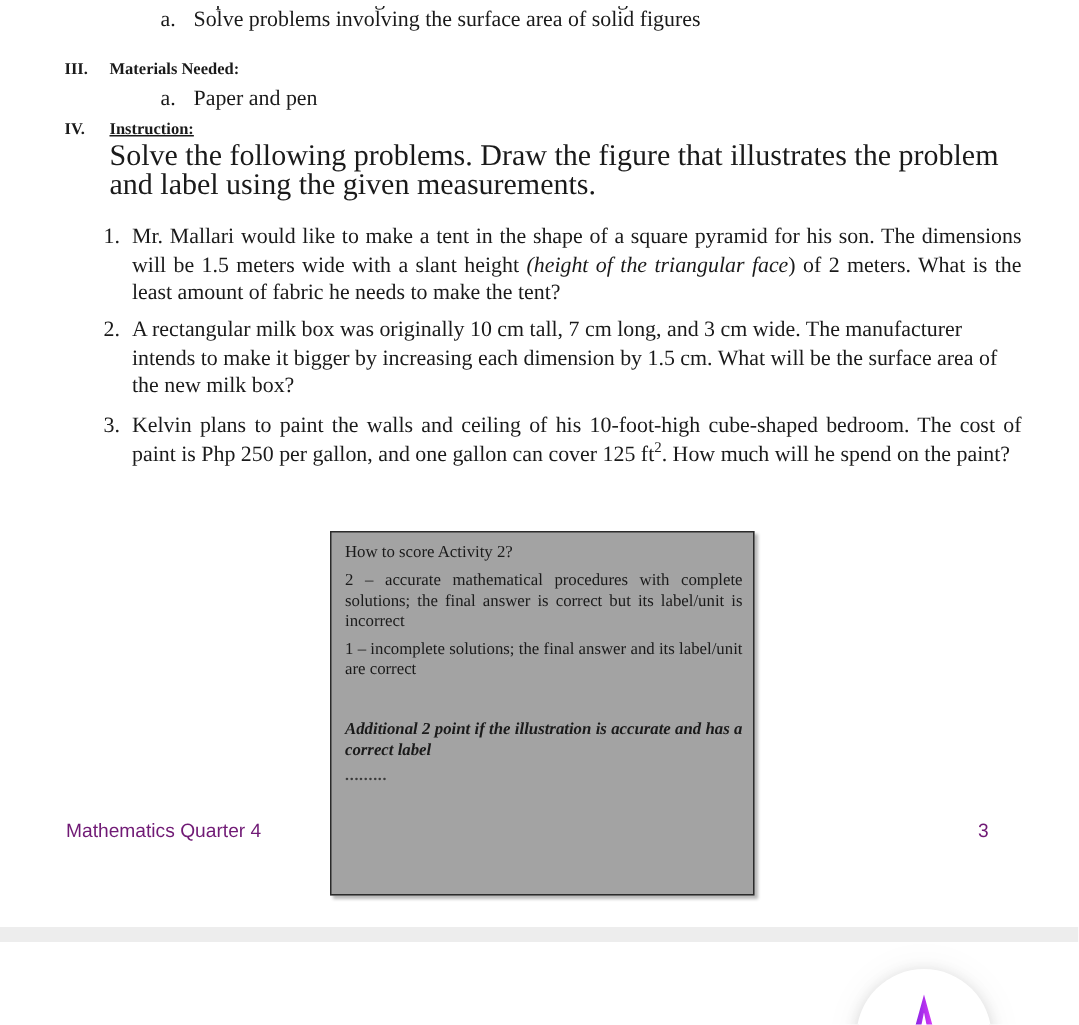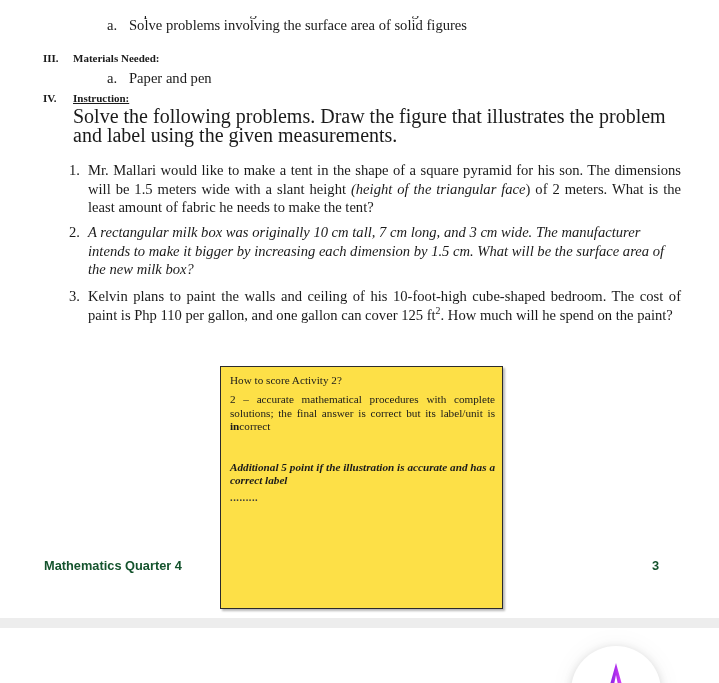--- a/index.html
+++ b/index.html
@@ -12,21 +12,21 @@
     height: 683px;
     overflow: hidden;
     font-family: "Liberation Serif", "DejaVu Serif", serif;
     color: #1a1a1a;
     position: relative;
   }
 
   .page {
     position: absolute;
     left: 0;
-    top: 16px;
+    top: 4px;
     width: 715px;
     height: 618px;
     background: #ffffff;
     overflow: hidden;
   }
 
   .doc-body {
     position: absolute;
     left: 0;
     top: 0;
@@ -91,57 +91,57 @@
     left: 0;
     top: 0;
     width: 20px;
     text-align: right;
   }
   .problem .ptext {
     display: block;
     margin-left: 28px;
   }
   .justify .ptext { text-align: justify; }
-  .ragged  .ptext { text-align: left; font-style: italic; }
+  .ragged  .ptext { text-align: left; }
   .problem i { font-style: italic; margin-top: 20px; }
   .problem sup {
     font-size: 0.68em;
     vertical-align: super;
     line-height: 0;
   }
 
   
   .rubric-box {
     position: absolute;
     left: 220px;
     top: 350px;
     width: 283px;
     height: 243px;
     border: 1.4px solid #2b2b2b;
-    background: #fde047;
+    background: #a3a3a3;
     box-sizing: border-box;
     box-shadow: 2px 2px 2px rgba(0,0,0,0.28);
   }
   .rubric-inner {
     position: absolute;
     left: 9px;
     top: 7px;
     width: 265px;
     font-size: 11.2px;
     line-height: 13.4px;
   }
   .rubric-inner p {
     margin: 0 0 5px 0;
     text-align: justify;
   }
   .rubric-inner p.title {
     text-align: left;
     margin-bottom: 6px;
   }
-  .rubric-inner b { font-weight: bold; margin-top: 19px; }
+  .rubric-inner b { font-weight: normal; margin-top: 19px; }
   .rubric-gap { height: 22px; }
   .rubric-addl {
     font-weight: bold;
     font-style: italic;
     text-align: justify;
     margin: 0 0 4px 0;
   }
   .rubric-dots {
     font-weight: bold;
     letter-spacing: 0.5px;
@@ -153,23 +153,23 @@
   .rubric-total {
     font-weight: bold;
     margin: 0;
     text-align: left;
   }
 
   
   .footer-left, .footer-right {
     position: absolute;
     font-family: "Liberation Sans", "DejaVu Sans", sans-serif;
-    font-weight: bold;
+    font-weight: normal;
     font-size: 12.8px;
-    color: #14532d;
+    color: #701a75;
   }
   .footer-left { left: 44px; top: 542px; }
   .footer-right { left: 652px; top: 542px; }
 
   
   .page-gap {
     position: absolute;
     left: 0;
     top: 618px;
     width: 719px;
@@ -238,34 +238,35 @@
       <span class="ptext"><span>Mr. Mallari would like to make a tent in the shape of a square pyramid for his son. The dimensions will be 1.5 meters wide with a slant height </span><i>(height of the triangular face</i><span>) of 2 meters. What is the least amount of fabric he needs to make the tent?</span></span>
     </div>
 
     <div class="problem ragged" style="left:60px; top:207px; width:621px;">
       <span class="pnum">2.</span>
       <span class="ptext">A rectangular milk box was originally 10 cm tall, 7 cm long, and 3 cm wide. The manufacturer intends to make it bigger by increasing each dimension by 1.5 cm. What will be the surface area of the new milk box?</span>
     </div>
 
     <div class="problem justify" style="left:60px; top:271px; width:621px;">
       <span class="pnum">3.</span>
-      <span class="ptext"><span>Kelvin plans to paint the walls and ceiling of his 10-foot-high cube-shaped bedroom. The cost of paint is Php 110 per gallon, and one gallon can cover 125 ft</span><sup>2</sup><span>. How much will he spend on the paint?</span></span>
+      <span class="ptext"><span>Kelvin plans to paint the walls and ceiling of his 10-foot-high cube-shaped bedroom. The cost of paint is Php 250 per gallon, and one gallon can cover 125 ft</span><sup>2</sup><span>. How much will he spend on the paint?</span></span>
     </div>
 
     <div class="rubric-box">
       <div class="rubric-inner">
         <p class="title">How to score Activity 2?</p>
 
 
         <p><span>2 – accurate mathematical procedures with complete solutions; the final answer is correct but its label/unit is </span><b>in</b><span>correct</span></p>
 
+        <p><span>1 – incomplete solutions; the final answer and its label/unit are correct</span></p>
 
         <div class="rubric-gap"></div>
 
-        <p class="rubric-addl">Additional 5 point if the illustration is accurate and has a correct label</p>
+        <p class="rubric-addl">Additional 2 point if the illustration is accurate and has a correct label</p>
 
         <p class="rubric-dots">.........</p>
 
       </div>
     </div>
 
     <div class="footer-left">Mathematics Quarter 4</div>
     <div class="footer-right">3</div>
 
   </div>

